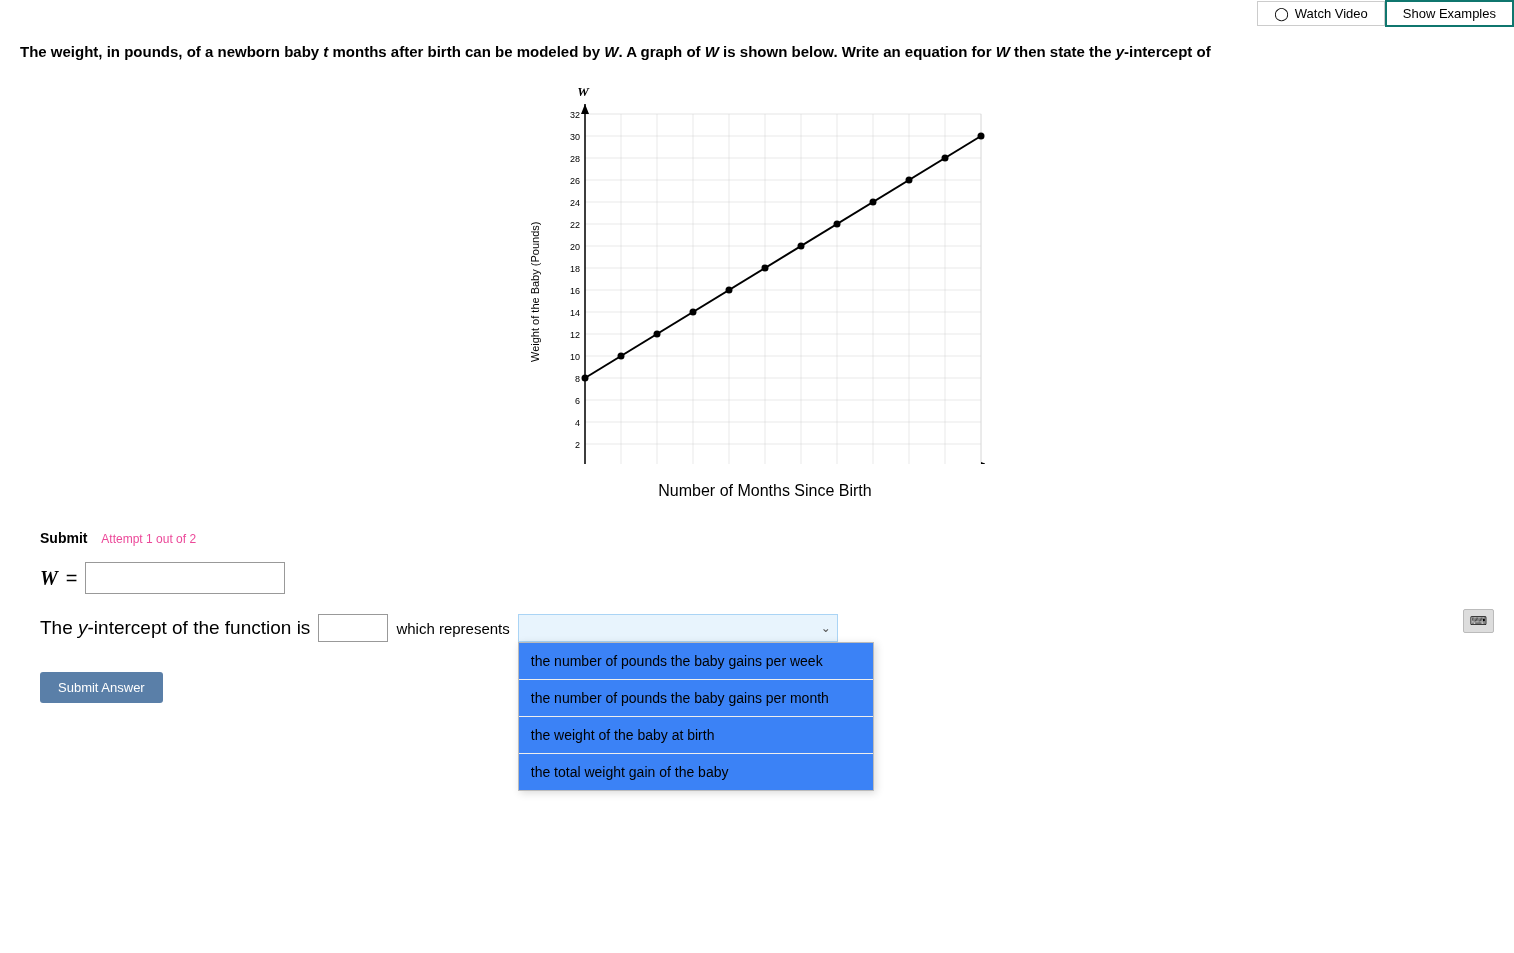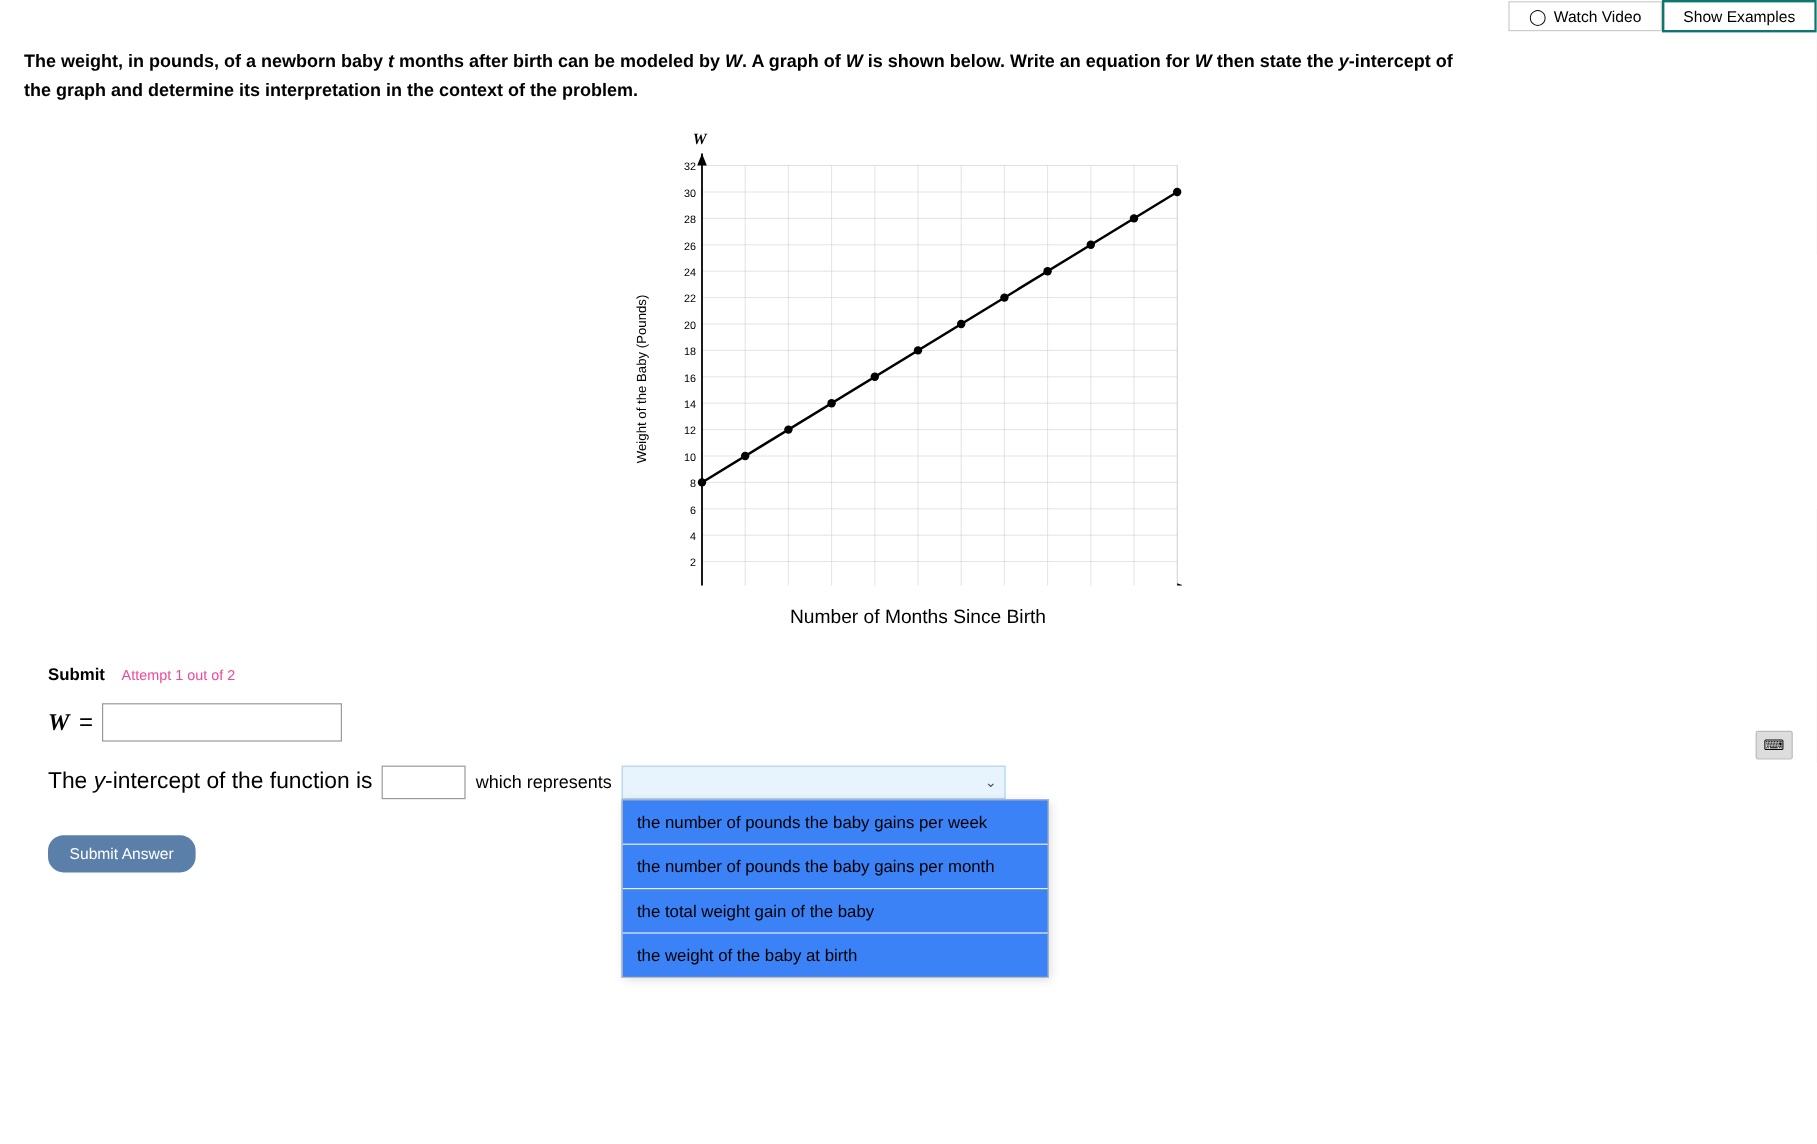--- a/index.html
+++ b/index.html
@@ -176,21 +176,21 @@
       border-bottom: none;
     }
 
     .submit-btn {
       background: #5a7fa8;
       color: white;
       border: none;
       padding: 8px 18px;
       font-size: 13px;
       cursor: pointer;
-      border-radius: 13px;
+      border-radius: 3px;
       margin-top: 10px;
     }
 
     
     .keyboard-icon {
       position: absolute;
       bottom: 320px;
       right: 20px;
       background: #ddd;
       border: 1px solid #bbb;
@@ -217,21 +217,20 @@
   </button>
   <button class="show-examples-btn">
     <span>Show Examples</span>
   </button>
 </div>
 
 <div class="main-content">
 
   <div class="problem-text">
     <span>The weight, in pounds, of a newborn baby <em>t</em> months after birth can be modeled by <em><strong>W</strong></em>. A graph of <em><strong>W</strong></em> is shown below. Write an equation for <em><strong>W</strong></em> then state the <strong><em>y</em>-intercept of</strong></span><br>
-    <span>the graph and determine its interpretation in the context of the problem.</span>
   </div>
 
   <div class="graph-container">
     <div style="display:flex; align-items:center; gap:4px;">
 
       <div class="y-axis-label" style="height:340px; font-size:11px;">Weight of the Baby (Pounds)</div>
 
       <div style="position:relative;">
         <svg class="graph-svg" width="440" height="380" viewBox="-10 -20 440 380">
 
@@ -360,22 +359,22 @@
 
       <div class="dropdown-wrapper">
         <div class="dropdown-select-display">
           <span></span>
           <span class="dropdown-chevron">⌄</span>
         </div>
 
         <div class="dropdown-menu">
           <div class="dropdown-menu-item">the number of pounds the baby gains per week</div>
           <div class="dropdown-menu-item">the number of pounds the baby gains per month</div>
+          <div class="dropdown-menu-item">the weight of the baby at birth</div>
           <div class="dropdown-menu-item">the total weight gain of the baby</div>
-          <div class="dropdown-menu-item">the weight of the baby at birth</div>
         </div>
       </div>
     </div>
 
     
     <button class="submit-btn">
       <span>Submit Answer</span>
     </button>
   </div>
 

